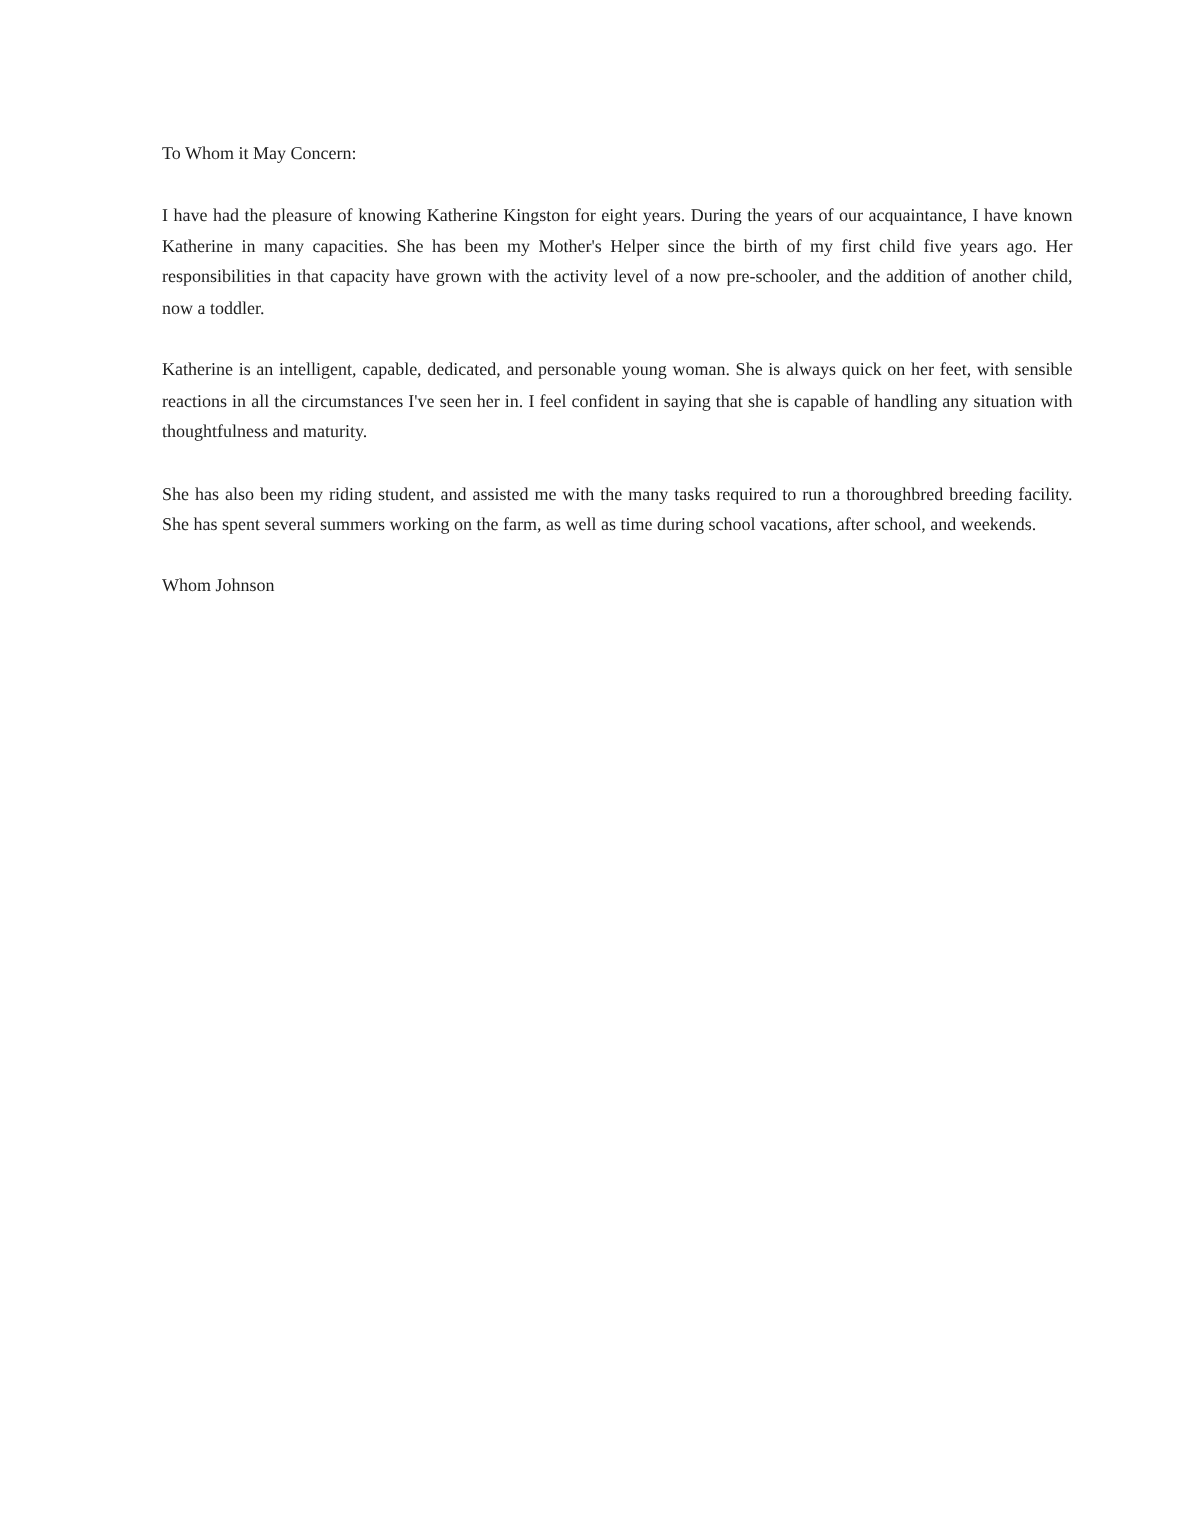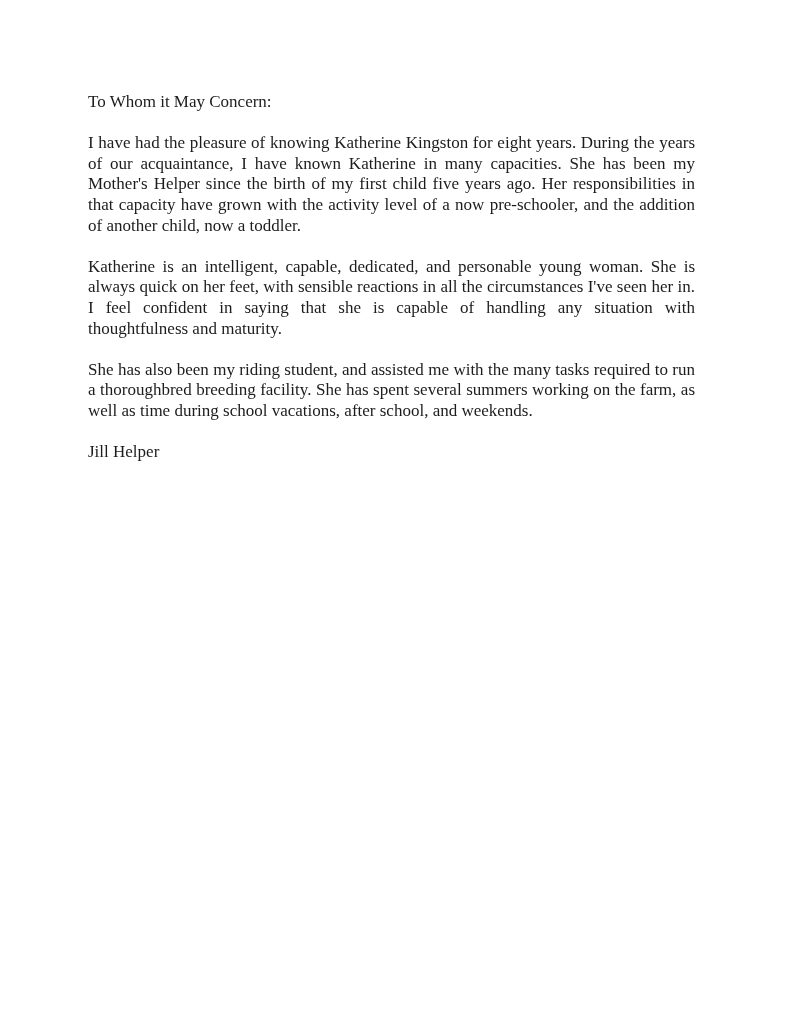--- a/index.html
+++ b/index.html
@@ -10,25 +10,25 @@
   .page {
     position: relative;
     width: 790px;
     height: 1022px;
     background: #ffffff;
     overflow: hidden;
     box-sizing: border-box;
   }
   .letter-body {
     position: absolute;
-    left: 88px;
+    left: 108px;
     top: 92px;
     width: 607px;
     font-family: "Liberation Serif", "DejaVu Serif", serif;
-    font-size: 17px;
+    font-size: 12px;
     line-height: 20.6px;
     color: #1c1c1c;
     text-align: justify;
     text-justify: inter-word;
     -webkit-hyphens: manual;
     hyphens: manual;
   }
   .para {
     margin: 0 0 20.6px 0;
     text-align: justify;
@@ -48,16 +48,16 @@
   <div class="letter-body">
 
     <p class="para salutation">To Whom it May Concern:</p>
 
     <p class="para">I have had the pleasure of knowing Katherine Kingston for eight years. During the years of our acquaintance, I have known Katherine in many capacities. She has been my Mother's Helper since the birth of my first child five years ago. Her responsibilities in that capacity have grown with the activity level of a now pre-schooler, and the addition of another child, now a toddler.</p>
 
     <p class="para">Katherine is an intelligent, capable, dedicated, and personable young woman. She is always quick on her feet, with sensible reactions in all the circumstances I've seen her in. I feel confident in saying that she is capable of handling any situation with thoughtfulness and maturity.</p>
 
     <p class="para">She has also been my riding student, and assisted me with the many tasks required to run a thoroughbred breeding facility. She has spent several summers working on the farm, as well as time during school vacations, after school, and weekends.</p>
 
-    <p class="para signature last-block">Jill Helper</p>
+    <p class="para signature last-block">Whom Johnson</p>
 
   </div>
 </div>
 
 </body></html>

